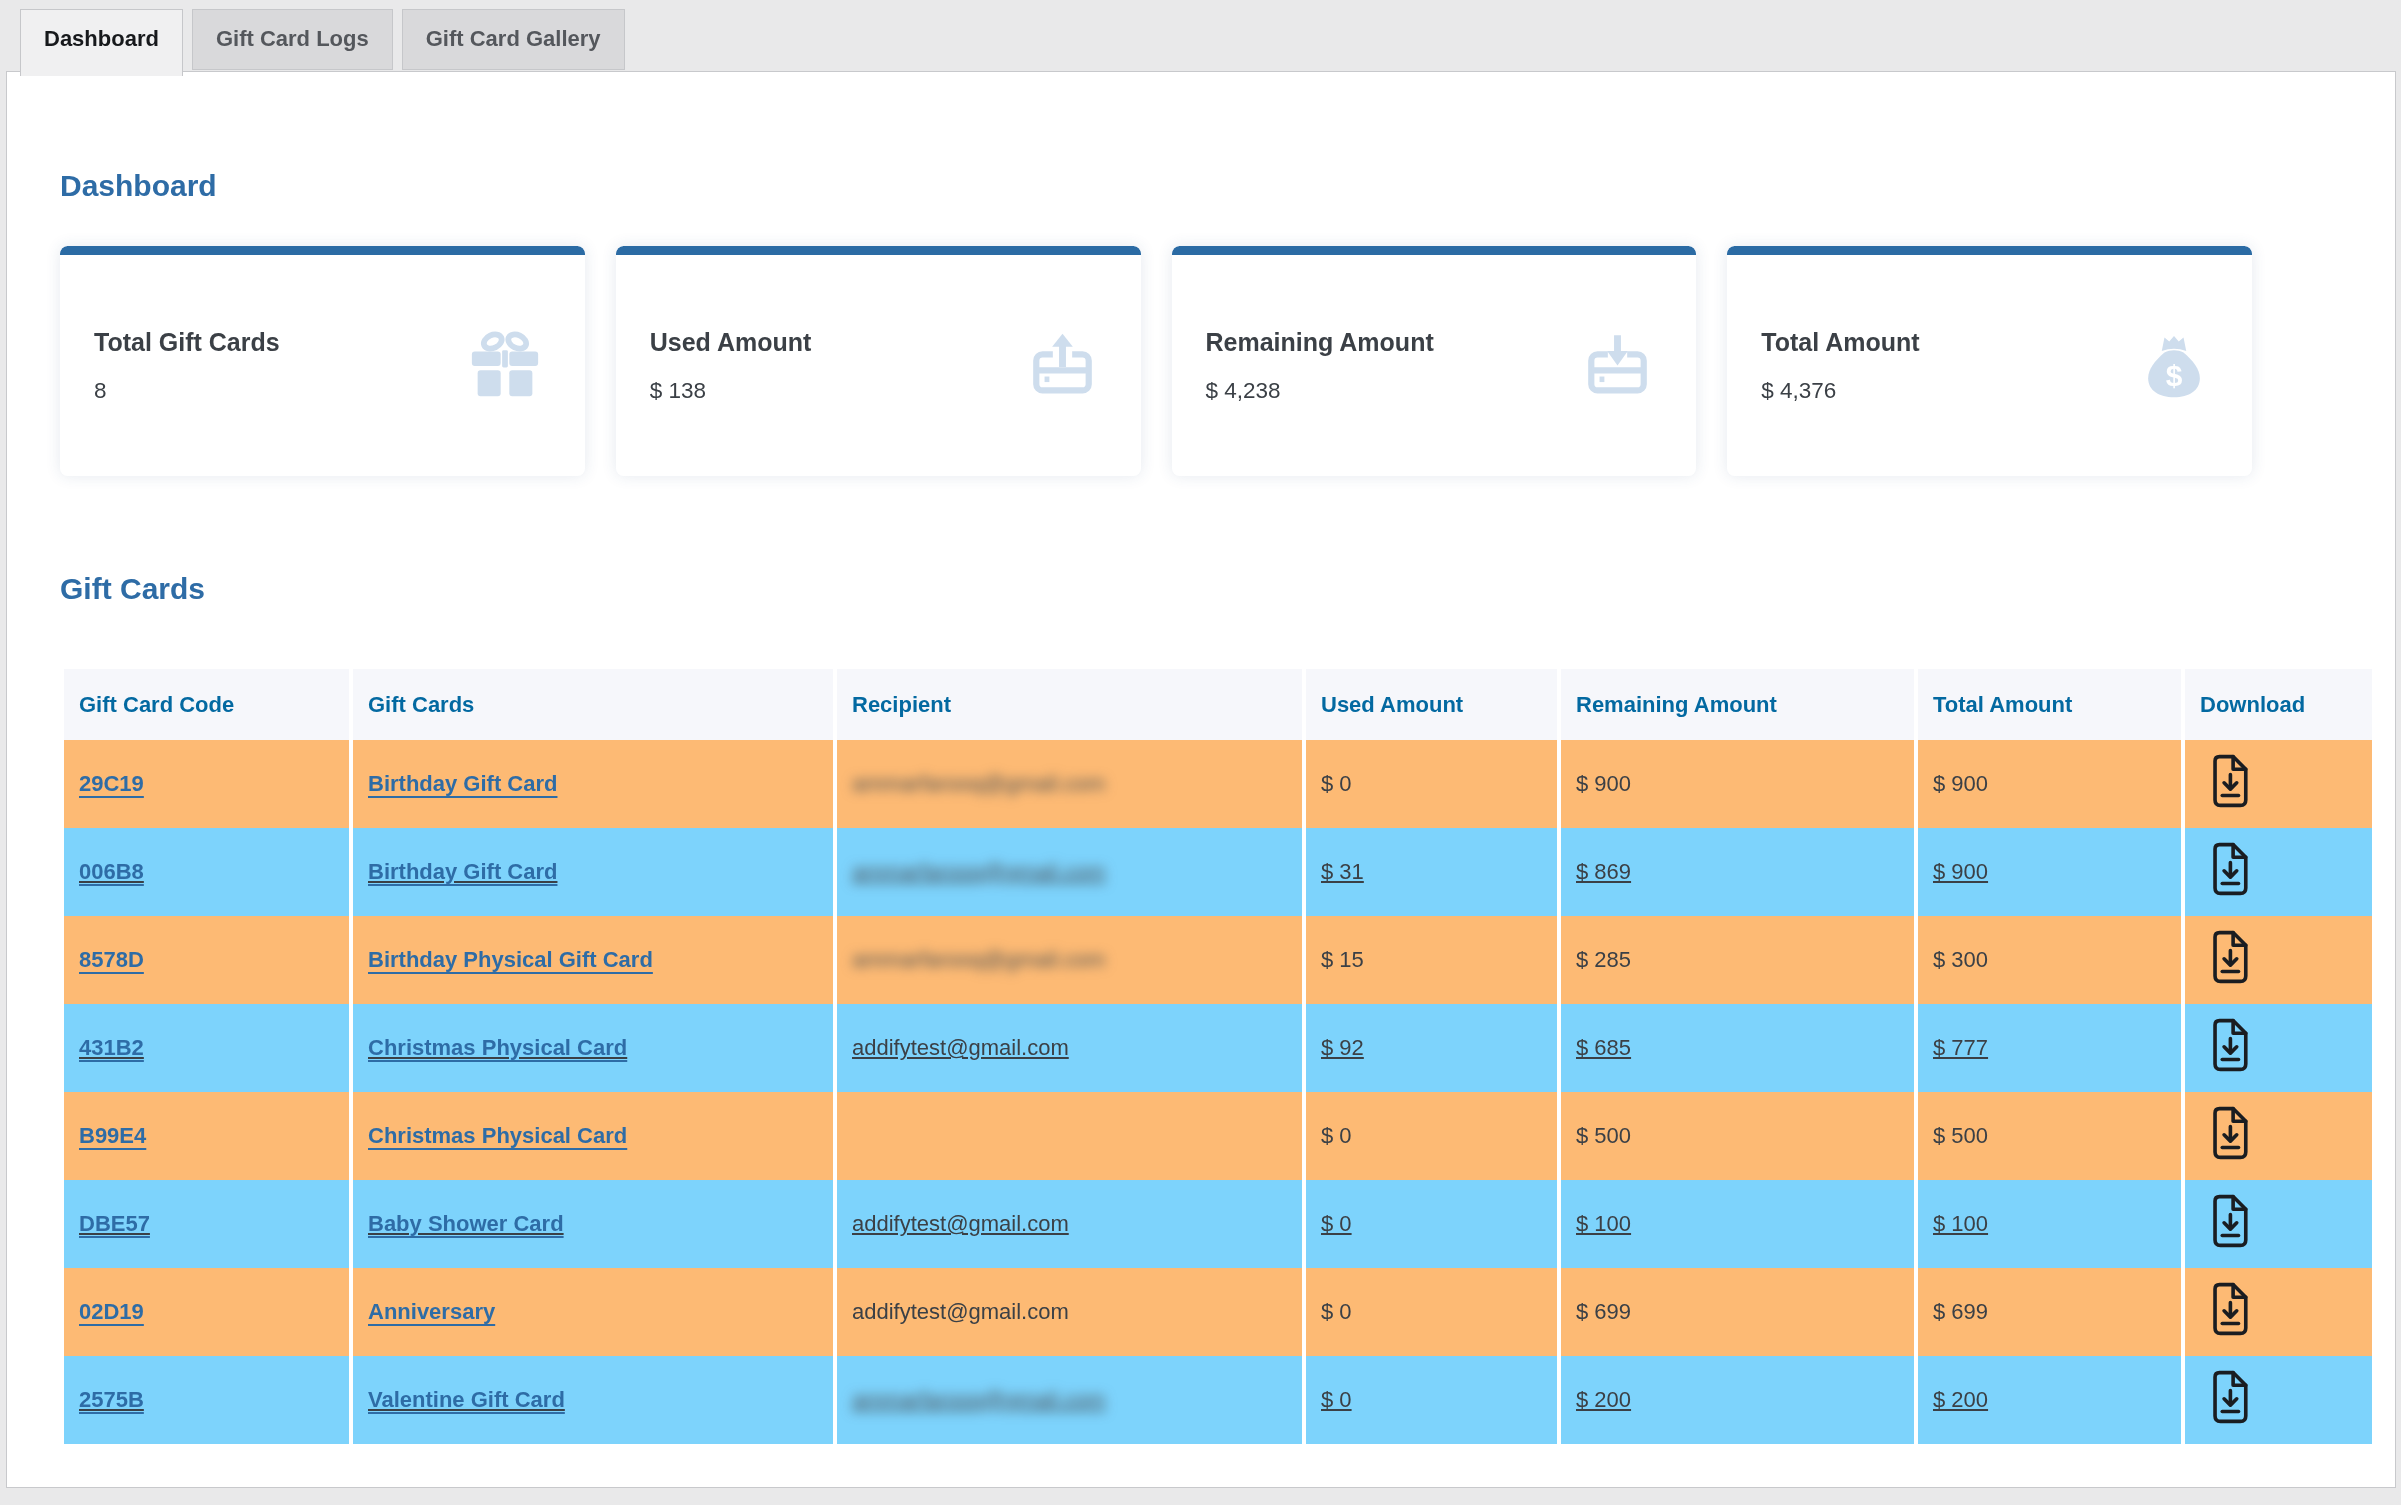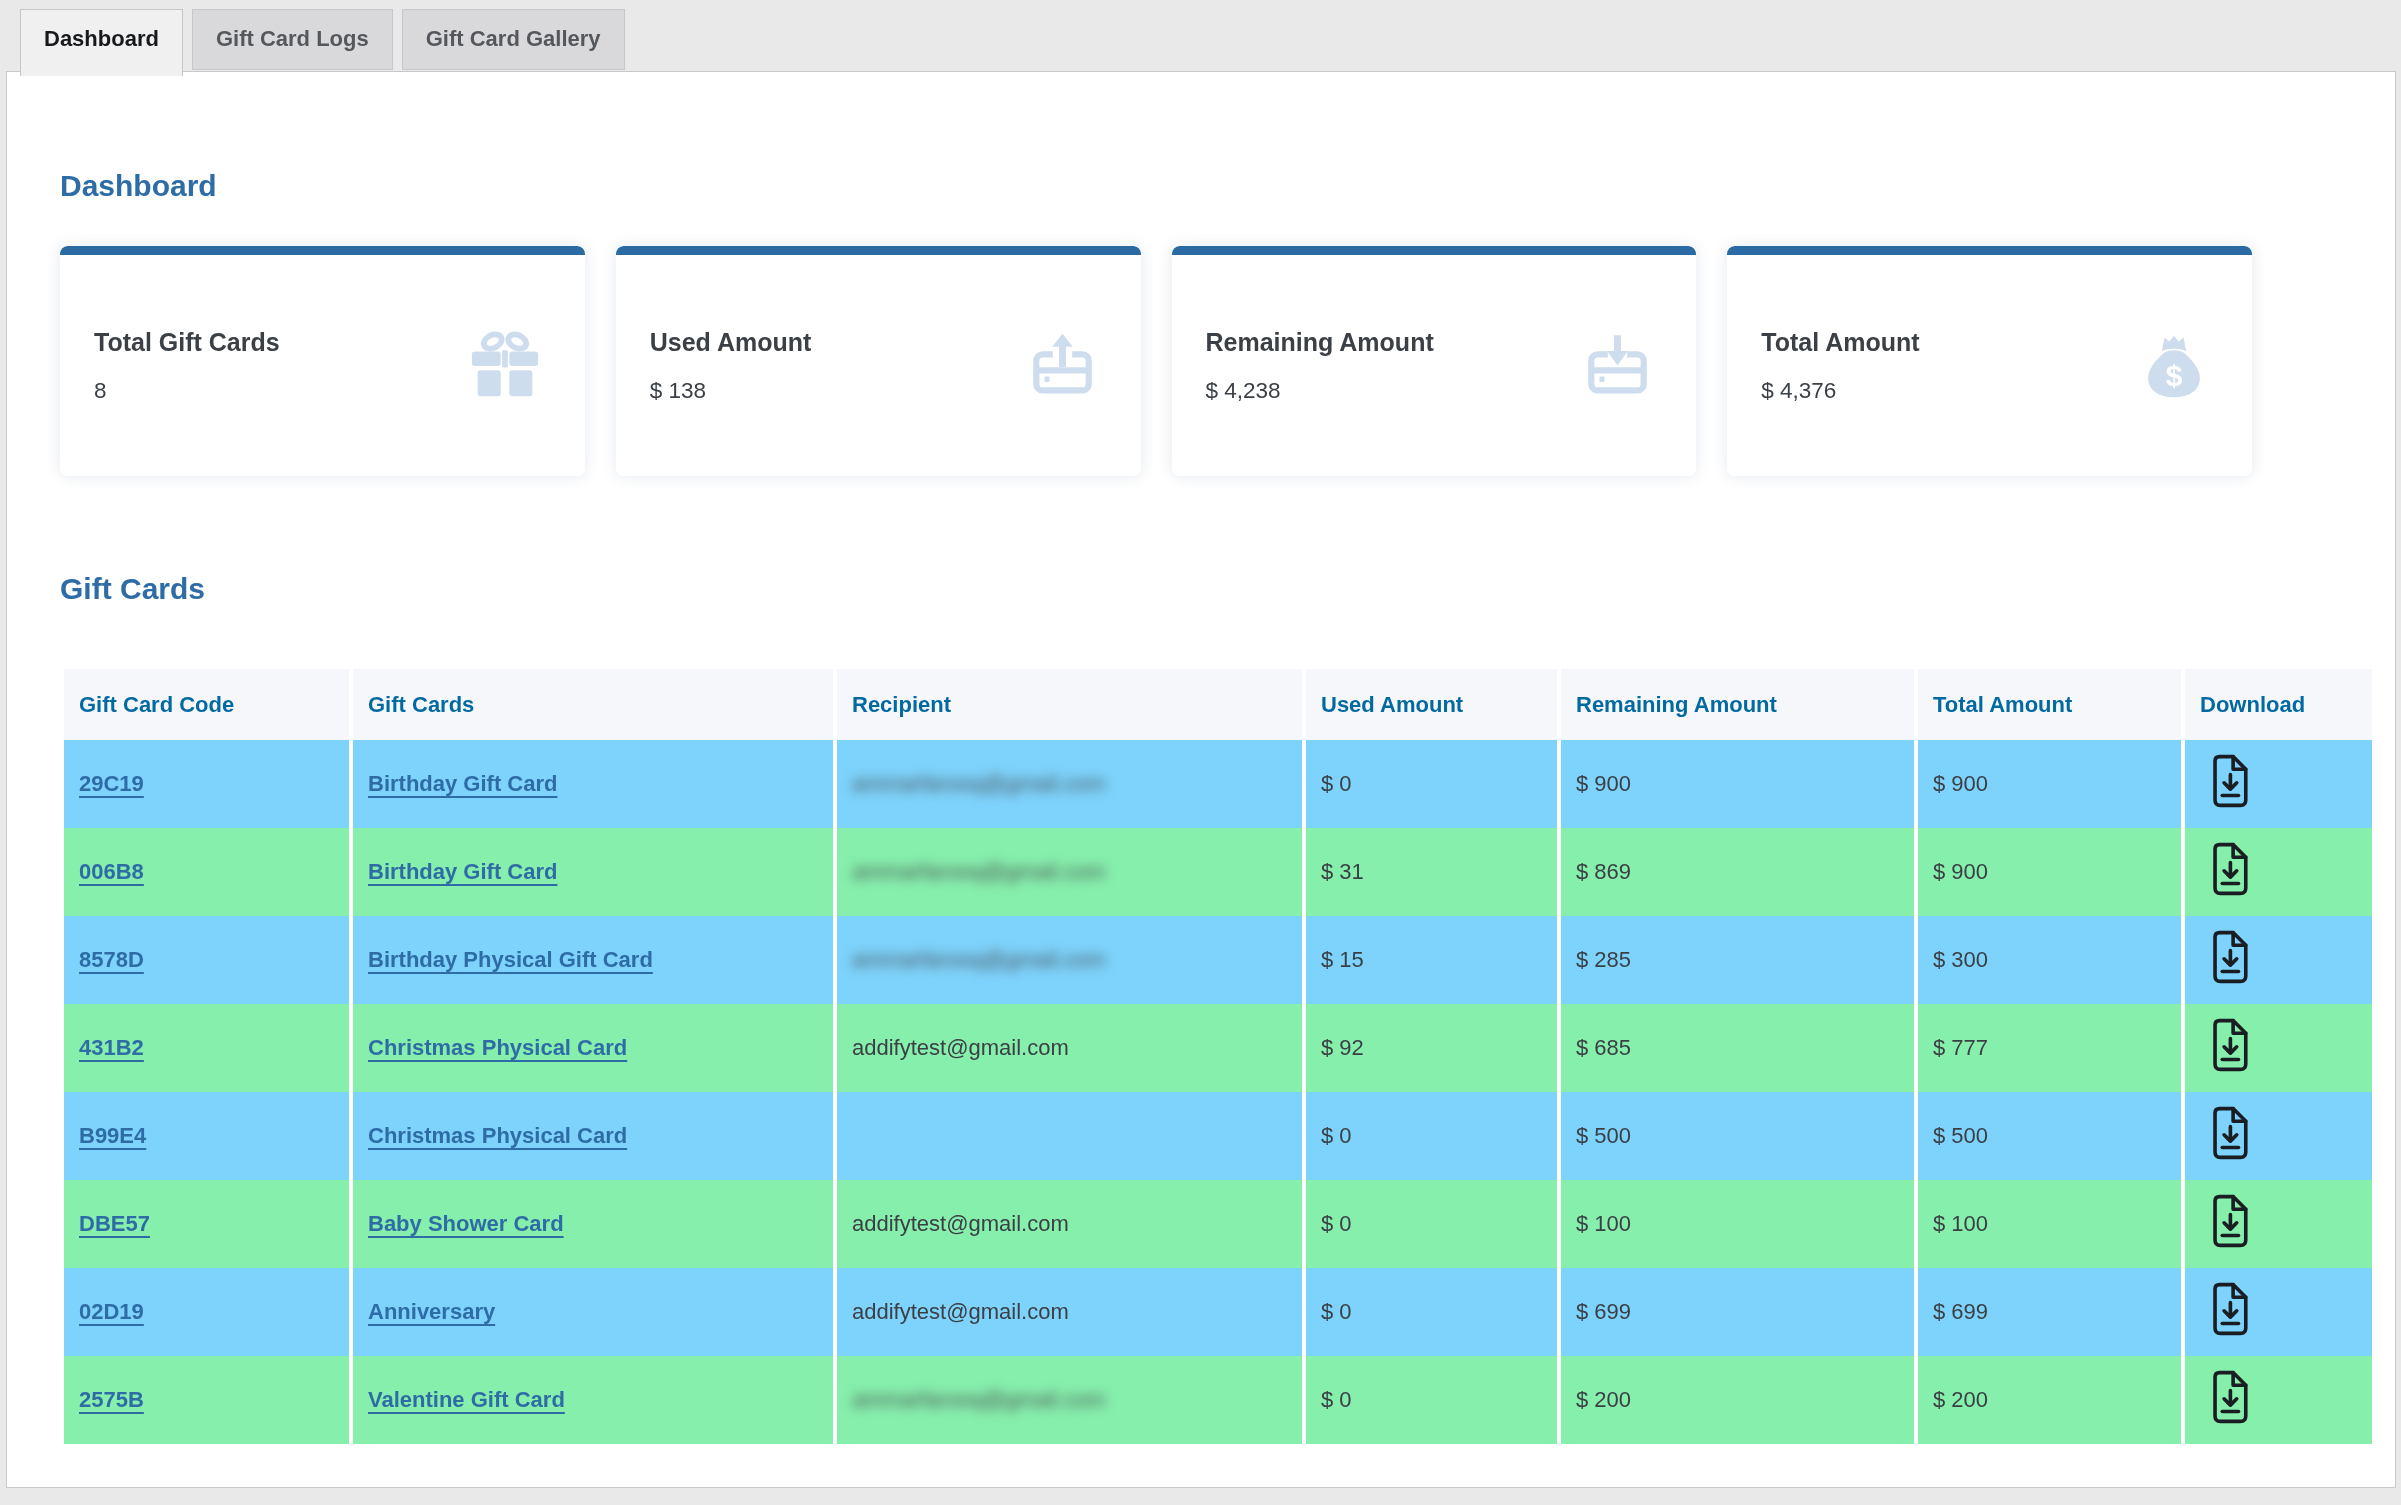--- a/index.html
+++ b/index.html
@@ -67,23 +67,23 @@
   }
   .gc-table th{
     background:#f6f7fb;height:71px;box-sizing:border-box;
     font-size:22px;font-weight:700;color:#0369a1;
     text-align:left;padding:0 0 0 15px;
   }
   .gc-table td{
     height:88px;box-sizing:border-box;
     font-size:22px;color:#3b4046;
     padding:0 0 0 15px;vertical-align:middle;
-    background:#7dd3fc;
-  }
-  .gc-table tr.alt td{background:#86efac;}
+    background:#fdba74;
+  }
+  .gc-table tr.alt td{background:#7dd3fc;text-decoration:underline;}
   a.cell-link{
     color:#2e6ca6;font-weight:700;cursor:pointer;
     text-decoration:underline;text-decoration-thickness:2.3px;text-underline-offset:5.3px;
   }
   .recipient-email{color:#3b4046;}
   .recipient-email.blurred{filter:blur(6px);color:#4a4f55;}
   .dl-btn{display:inline-block;cursor:pointer;padding-left:6px;}
   .dl-btn svg{display:block;}
 </style>
 </head>

